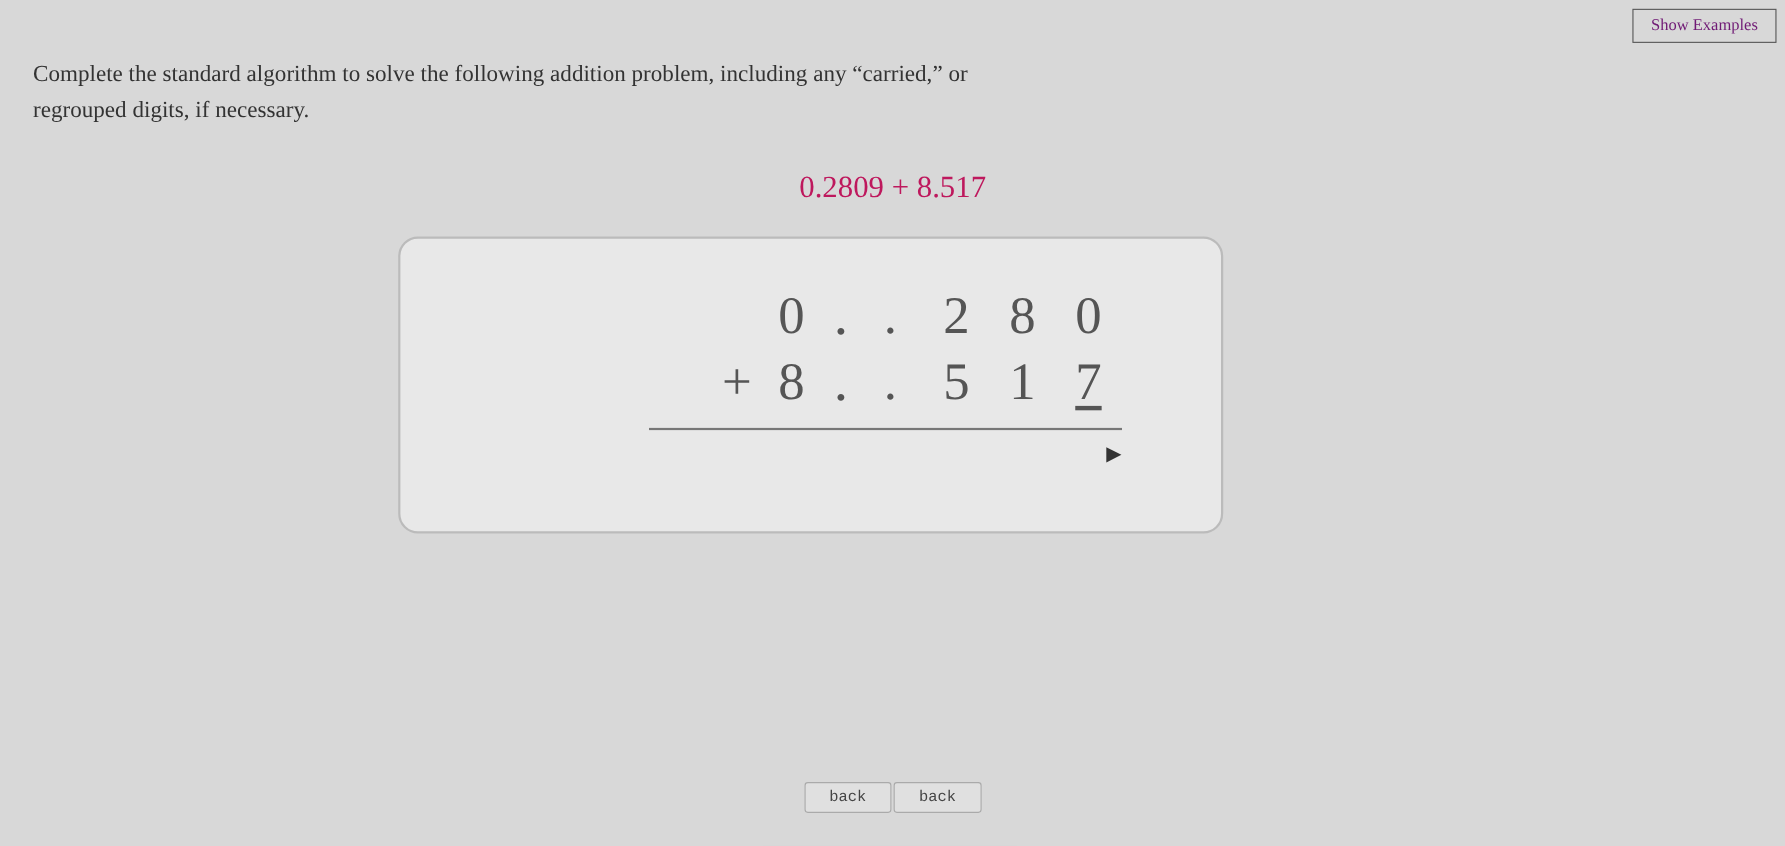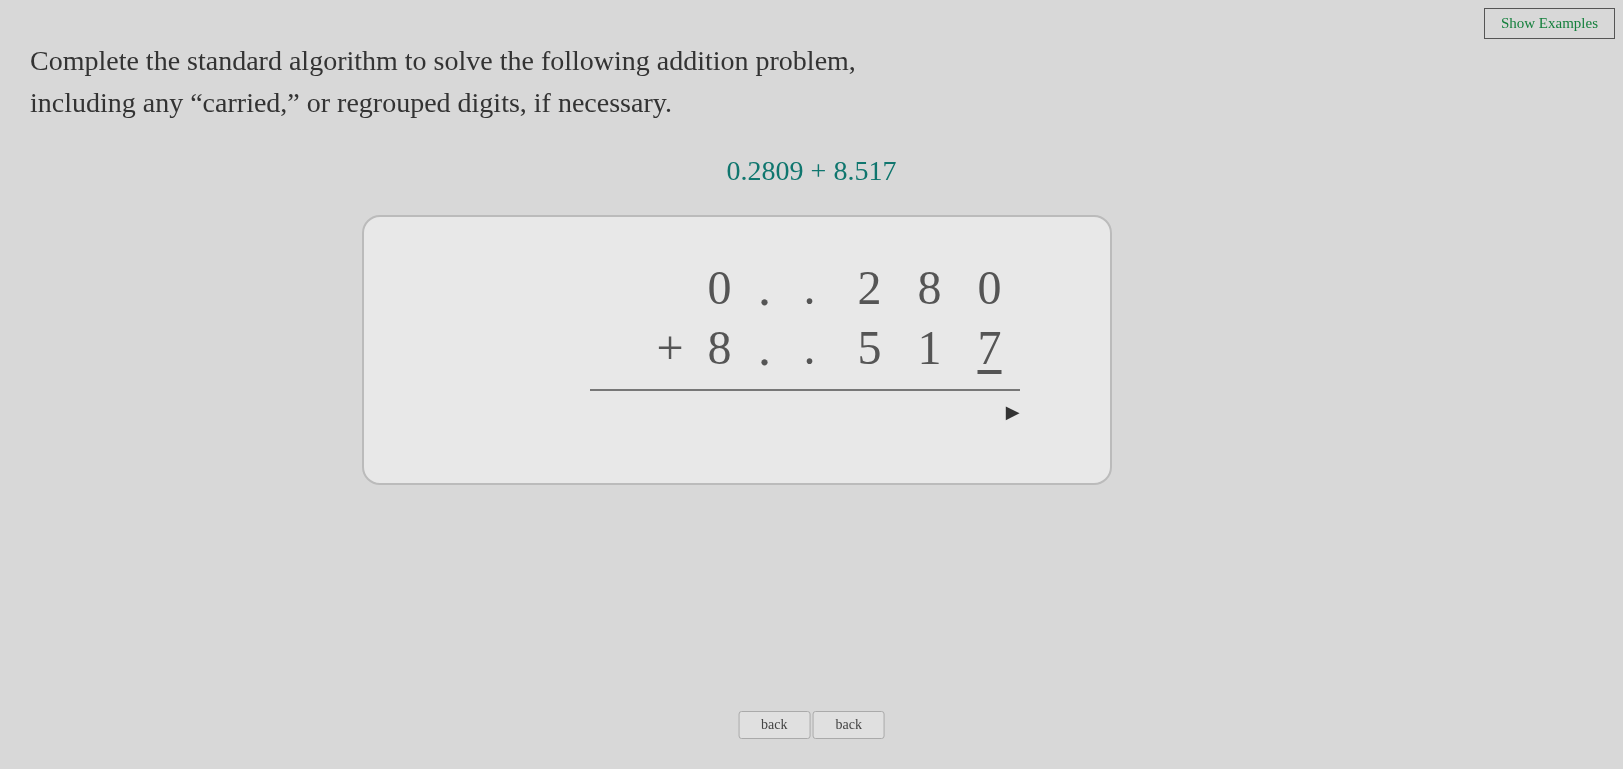--- a/index.html
+++ b/index.html
@@ -18,42 +18,42 @@
     }
 
     .show-examples-btn {
       position: absolute;
       top: 8px;
       right: 8px;
       border: 1.5px solid #555;
       background: transparent;
       padding: 6px 16px;
       font-size: 15px;
-      color: #15803d;
+      color: #701a75;
       cursor: pointer;
       font-family: Georgia, serif;
     }
 
     .instructions {
       position: absolute;
-      top: 40px;
+      top: 52px;
       left: 30px;
-      font-size: 28px;
+      font-size: 21px;
       color: #333;
       line-height: 1.5;
       max-width: 900px;
     }
 
     .problem-display {
       position: absolute;
       top: 155px;
       left: 50%;
       transform: translateX(-50%);
       font-size: 28px;
-      color: #0f766e;
+      color: #be185d;
       white-space: nowrap;
     }
 
     .algorithm-box {
       position: absolute;
       top: 215px;
       left: 50%;
       transform: translateX(-450px);
       width: 750px;
       background: #e8e8e8;
@@ -88,21 +88,21 @@
       gap: 2px;
     }
 
     .nav-button {
       border: 1.5px solid #aaa;
       background: #e0e0e0;
       padding: 5px 22px;
       font-size: 14px;
       color: #444;
       cursor: pointer;
-      font-family: Liberation Serif, serif;
+      font-family: Liberation Mono, monospace;
       border-radius: 3px;
     }
 
     .numbers-area {
       display: flex;
       flex-direction: column;
       align-items: flex-end;
       width: 100%;
       padding-right: 40px;
     }

